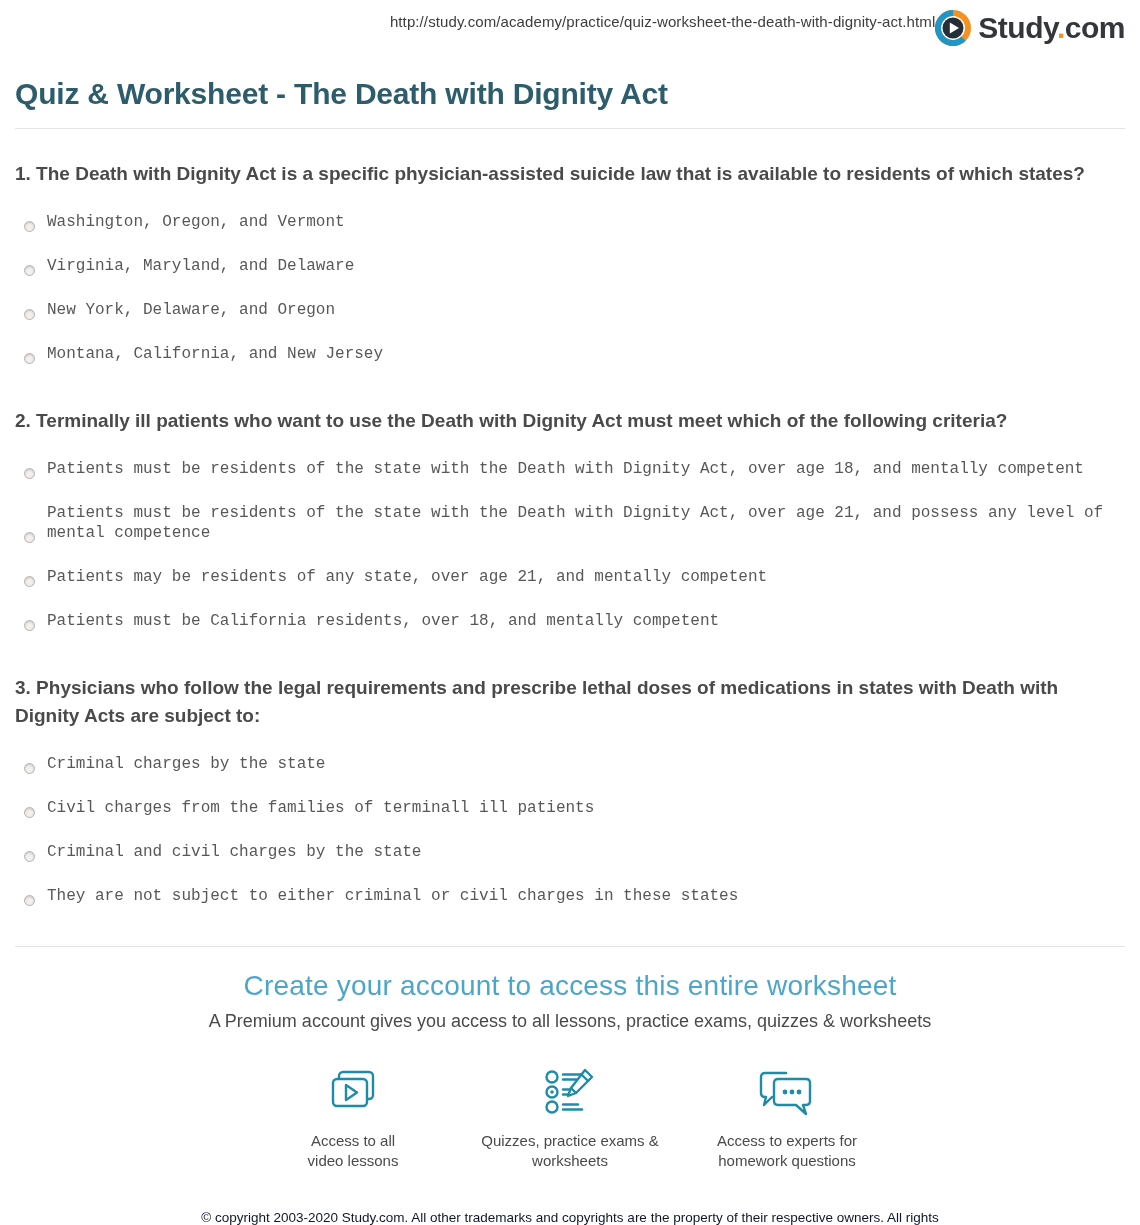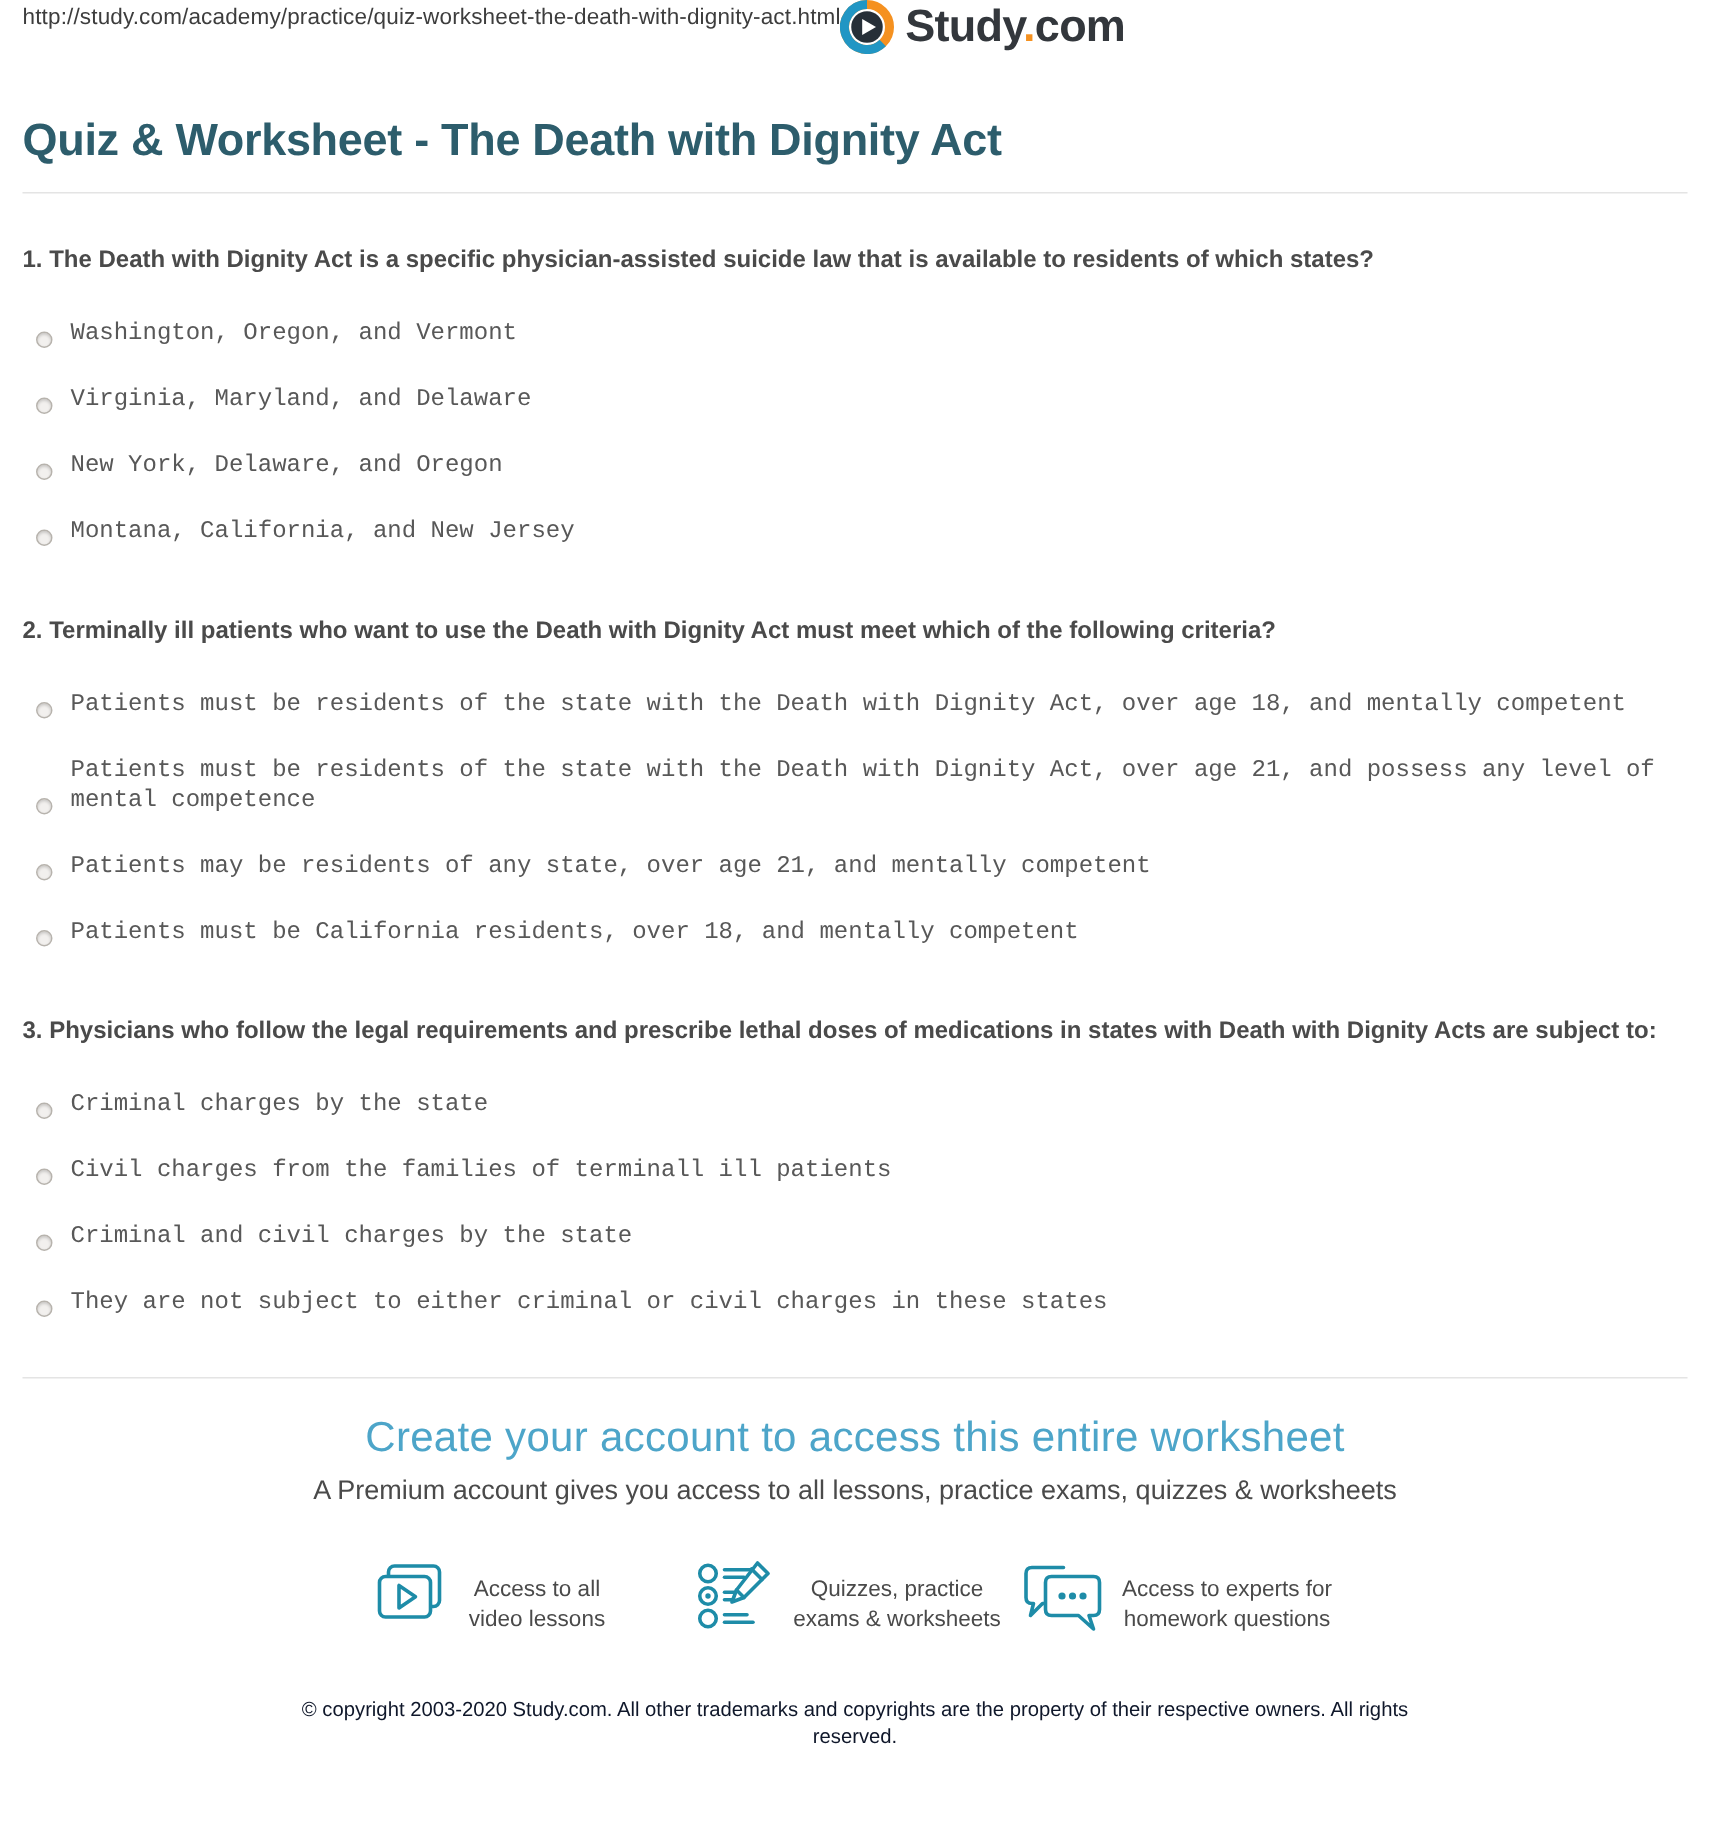--- a/index.html
+++ b/index.html
@@ -7,53 +7,53 @@
   body {
     width: 1140px; height: 1225px;
     background: #ffffff;
     font-family: "Liberation Sans", sans-serif;
     color: #4a4a4a;
     overflow: hidden;
   }
   .page { padding: 0 15px; }
 
   
-  .header { display: flex; justify-content: flex-start; align-items: flex-start; height: 50px; }
+  .header { display: flex; justify-content: flex-end; align-items: flex-start; padding-top: 10px; height: 50px; }
   .url { font-size: 15px; color: #3d3d3d; padding-top: 3px; letter-spacing: 0.1px; }
   .logo { display: flex; align-items: center; gap: 7px; cursor: pointer; }
   .logo-text { font-size: 30px; font-weight: bold; color: #33373c; letter-spacing: -0.5px; line-height: 36px; }
   .logo-dot { color: #f59120; }
 
   
   .title { font-size: 30px; font-weight: bold; color: #2d5d6c; margin: 27px 0 17px 0; letter-spacing: -0.2px; }
   .divider { border: none; border-top: 1px solid #e4e4e4; margin: 0; }
 
   
   .question { margin-top: 31px; }
   .question + .question { margin-top: 43px; }
-  .question-text { font-size: 16px; font-weight: bold; color: #4a4a4a; line-height: 28px; margin: 0; max-width: 1100px; }
+  .question-text { font-size: 19px; font-weight: bold; color: #4a4a4a; line-height: 28px; margin: 0; max-width: 1100px; }
   .option { display: flex; align-items: flex-end; margin-top: 24px; cursor: pointer; font-family: Liberation Mono, monospace; }
   .radio {
     width: 11px; height: 11px; flex: none;
     border-radius: 50%;
     border: 1px solid #b7b3ad;
     background: #f2f0ee;
     box-shadow: inset 0 1px 2px rgba(0,0,0,0.18);
     margin: 0 12px 0 9px;
   }
   .option-label { font-size: 16px; color: #585858; line-height: 20px; }
 
   
   .cta-rule { margin-top: 40px; }
   .cta { text-align: center; padding-top: 23px; }
   .cta-heading { font-size: 28px; font-weight: normal; color: #4da5c9; margin: 0; letter-spacing: 0.2px; }
   .cta-sub { font-size: 18px; color: #4a4a4a; margin: 9px 0 0 0; }
 
   .features { display: flex; justify-content: center; margin-top: 33px; }
-  .feature { width: 217px; display: flex; flex-direction: row; align-items: center; }
+  .feature { width: 217px; display: flex; flex-direction: column; align-items: center; }
   .feature-icon { height: 56px; display: flex; align-items: flex-end; justify-content: center; }
   .feature-label { font-size: 15px; color: #4a4a4a; line-height: 20px; margin-top: 10px; text-align: center; }
   .feature:nth-child(1) .feature-label { max-width: 115px; }
   .feature:nth-child(2) .feature-label { max-width: 185px; }
   .feature:nth-child(3) .feature-label { max-width: 165px; }
 
   
   .copyright {
     margin: 38px auto 0 auto;
     max-width: 740px;

